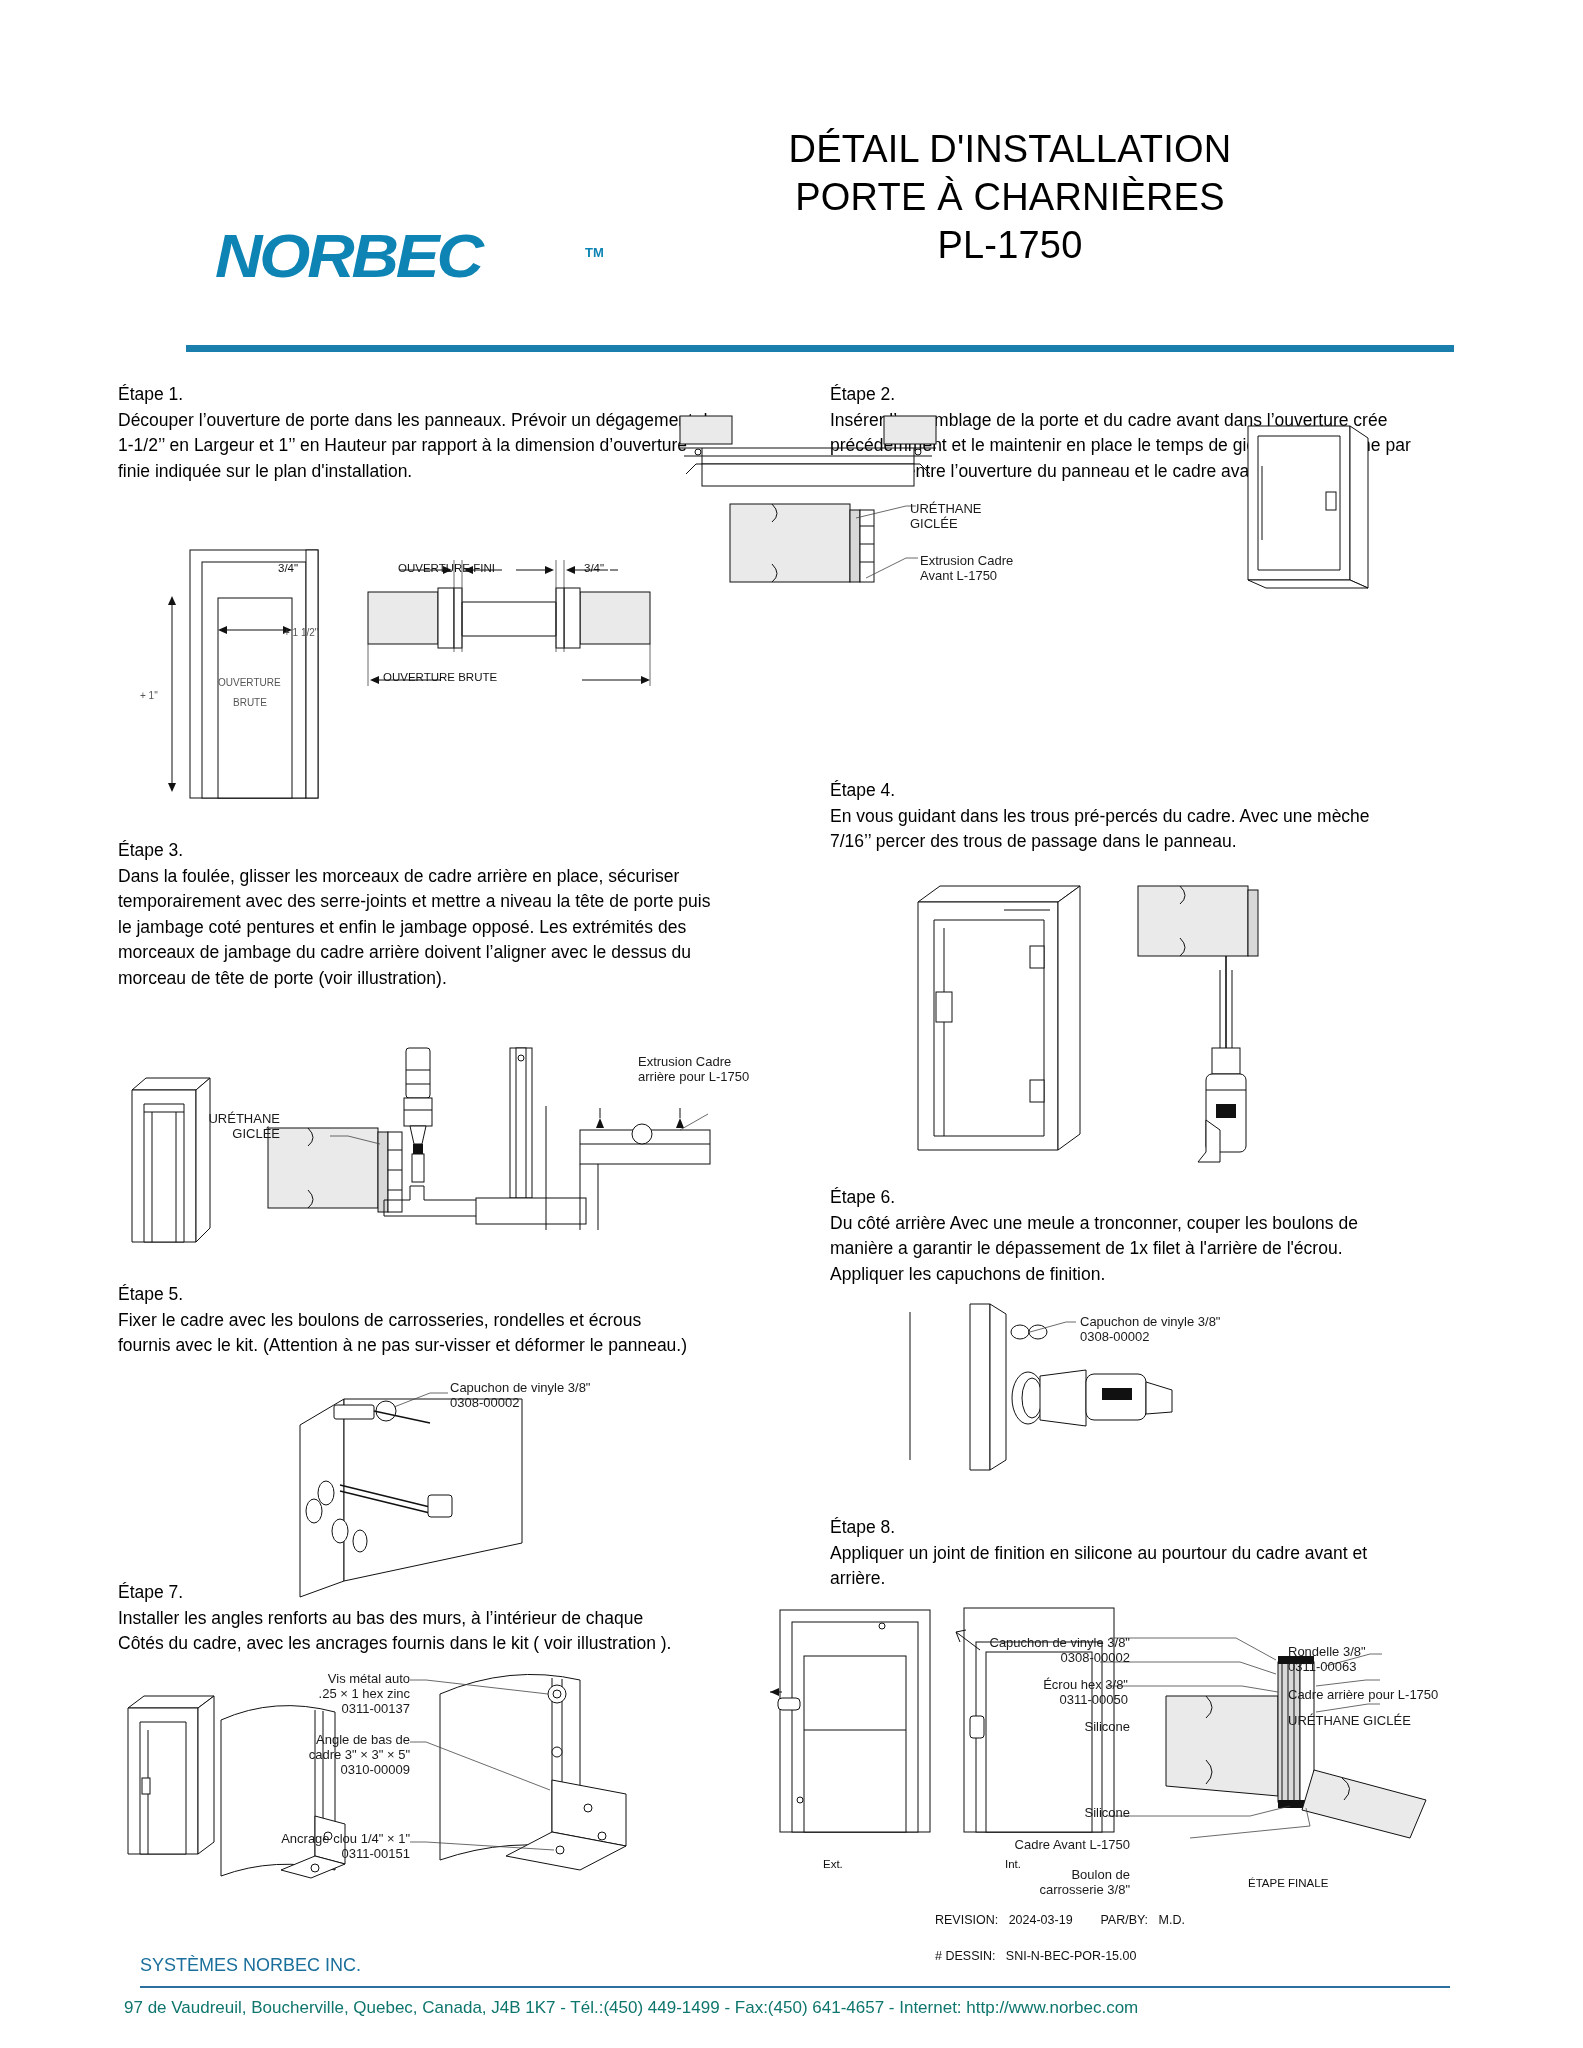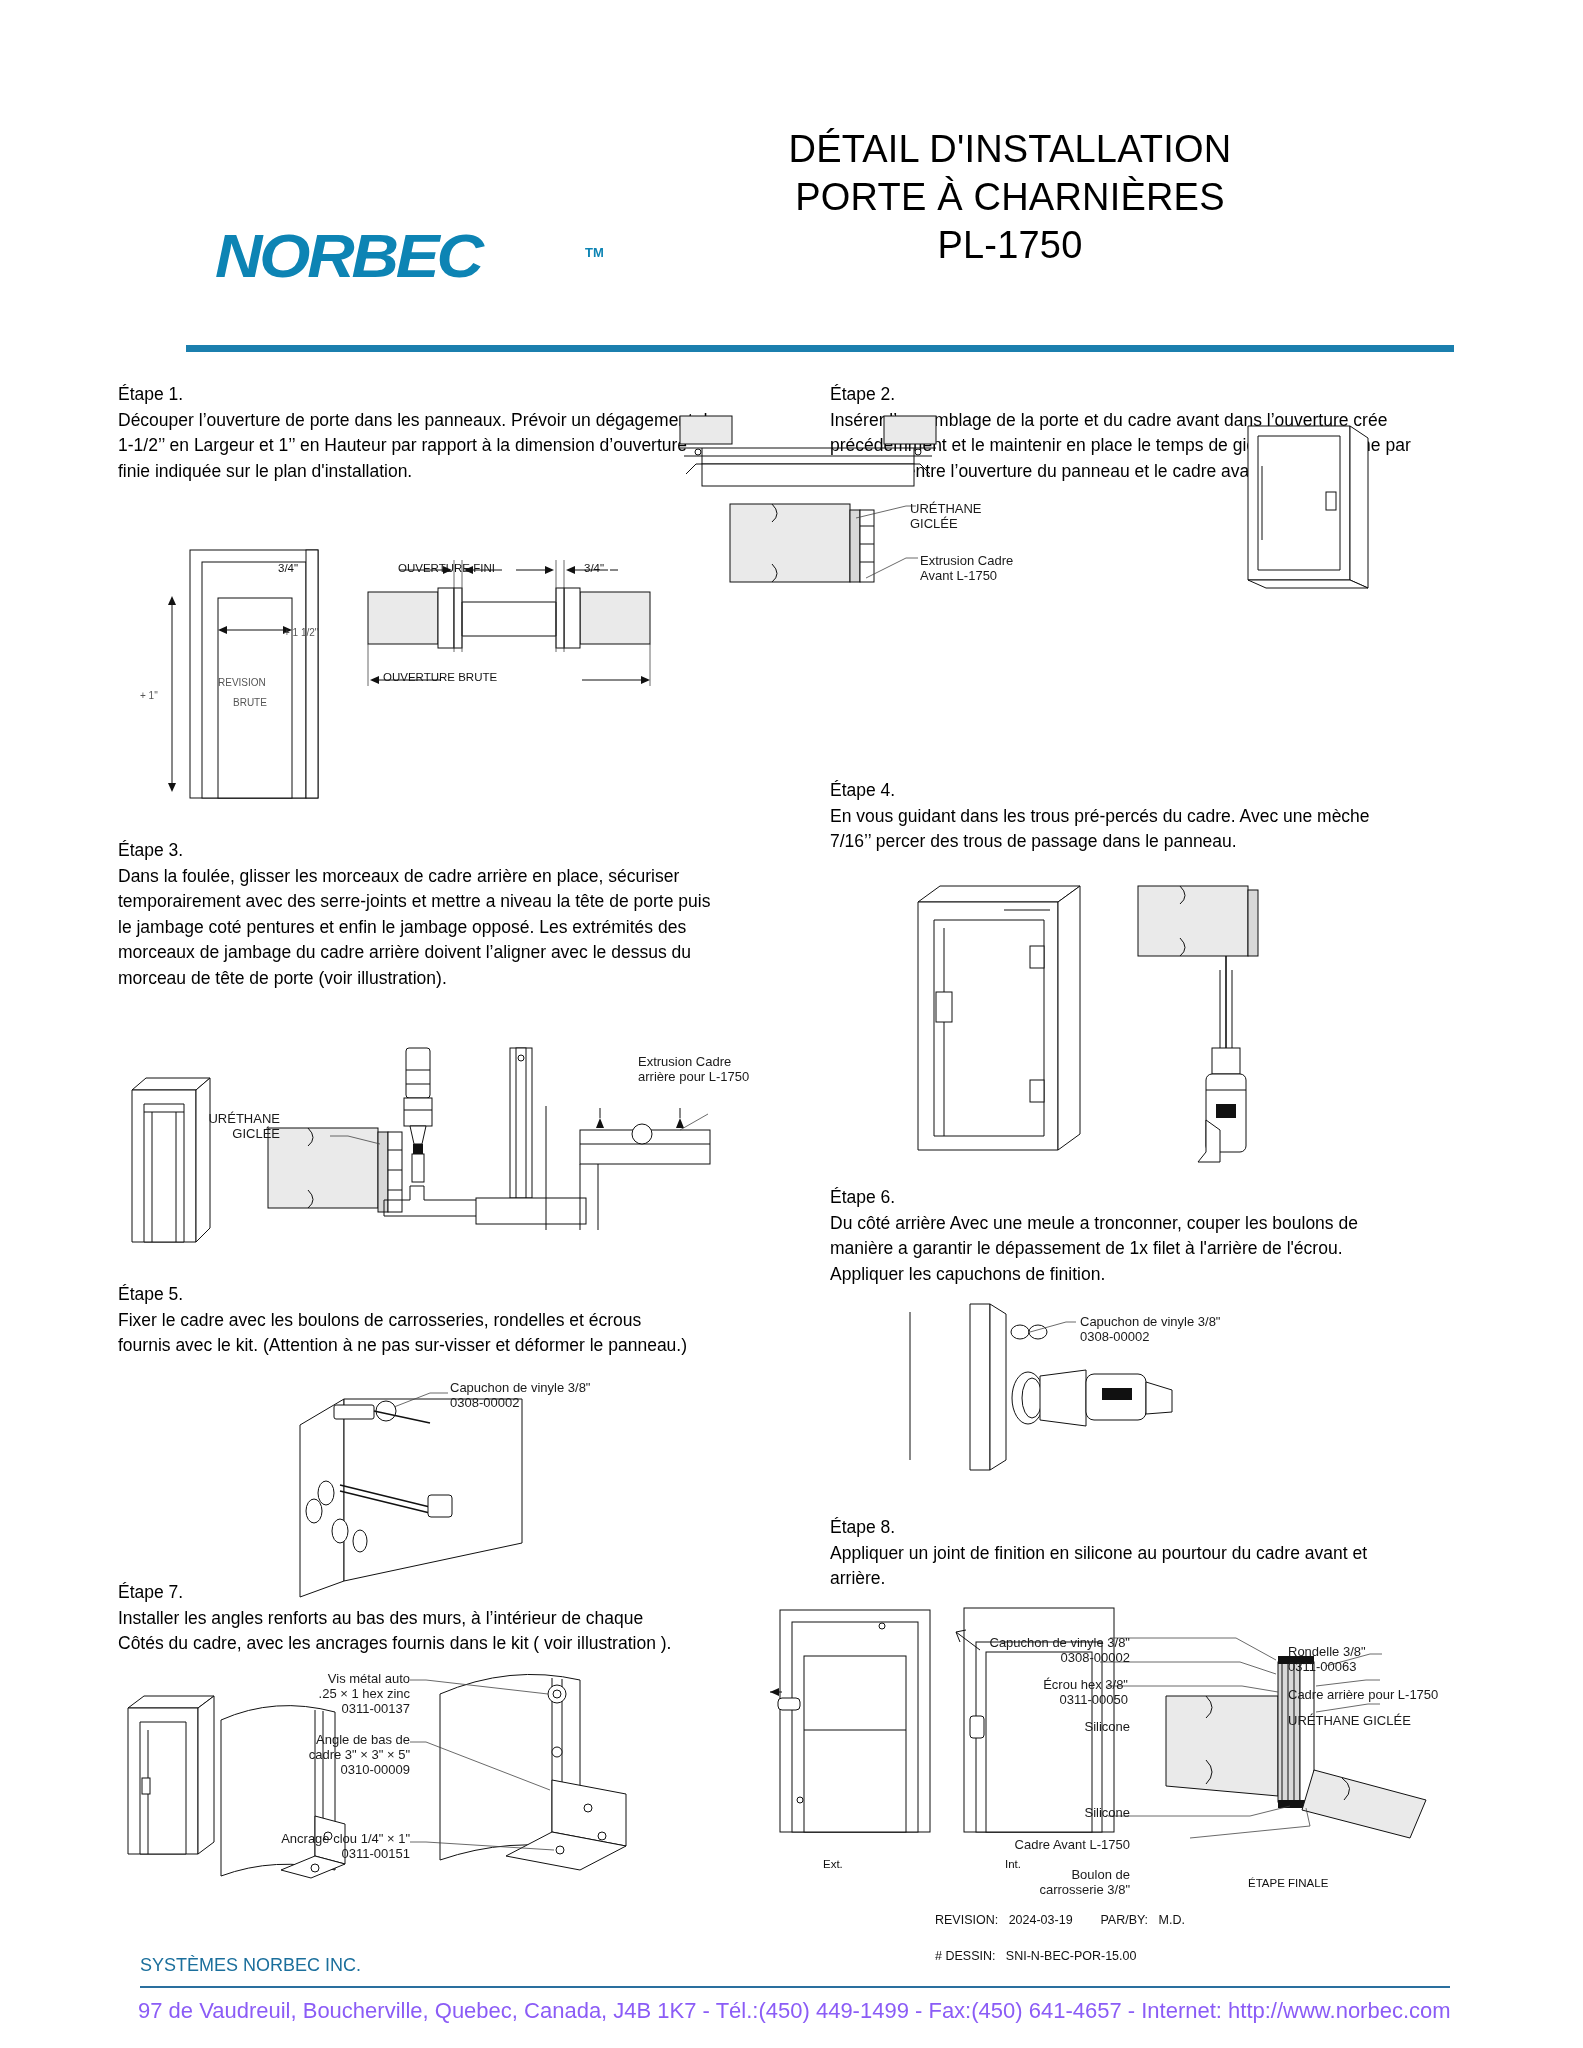--- a/index.html
+++ b/index.html
@@ -47,21 +47,21 @@
   .lnt{stroke:#444;stroke-width:.8;fill:none;}
   .fillw{fill:#fff;stroke:#111;stroke-width:1;}
   .fillg{fill:#eaeaea;stroke:#111;stroke-width:1;}
   .fillgr{fill:#d8d8d8;stroke:#111;stroke-width:1;}
   .fillk{fill:#111;stroke:none;}
 
   
   .rev{position:absolute;left:935px;top:1895px;font-size:12.5px;line-height:22px;color:#111;}
   .rev .lbl{display:inline-block;margin-top:14px;}
   .company{position:absolute;left:140px;top:1955px;font-size:18px;color:#1b6f9c;}
-  .address{position:absolute;left:138px;top:1998px;font-size:22px;color:#8b5cf6;}
+  .address{position:absolute;left:124px;top:1998px;font-size:17px;color:#0f766e;}
   .footrule2{position:absolute;left:140px;top:1986px;width:1310px;height:2px;background:#2a6f9e;}
 </style>
 </head>
 <body>
 
 <div class="page">
 
   <div class="logo-wrap">
     <div class="logo-text">NORBEC</div>
     <div class="logo-tm">TM</div>
@@ -131,21 +131,21 @@
     <path class="fillk" d="M404 30 l-9 -4 v8 z"></path>
 
     <line class="ln" x1="222" y1="140" x2="290" y2="140"></line>
     <path class="fillk" d="M220 140 l9 -4 v8 z"></path>
     <line class="ln" x1="432" y1="140" x2="498" y2="140"></line>
     <path class="fillk" d="M500 140 l-9 -4 v8 z"></path>
   </svg>
 
   <div class="dimtxt sm" style="left:284px;top:627px;">+ 1 1/2"</div>
   <div class="dimtxt sm" style="left:140px;top:690px;">+ 1"</div>
-  <div class="dimtxt sm" style="left:218px;top:677px;">REVISION</div>
+  <div class="dimtxt sm" style="left:218px;top:677px;">OUVERTURE</div>
   <div class="dimtxt sm" style="left:233px;top:697px;">BRUTE</div>
   <div class="dimtxt" style="left:278px;top:562px;">3/4"</div>
   <div class="dimtxt" style="left:584px;top:562px;">3/4"</div>
   <div class="dimtxt" style="left:398px;top:562px;">OUVERTURE FINI</div>
   <div class="dimtxt" style="left:383px;top:671px;">OUVERTURE BRUTE</div>
 
   <svg style="left:672px;top:412px;" width="400" height="180">
     <rect class="fillg" x="8" y="4" width="52" height="28"></rect>
     <rect class="fillg" x="212" y="4" width="52" height="28"></rect>
 

